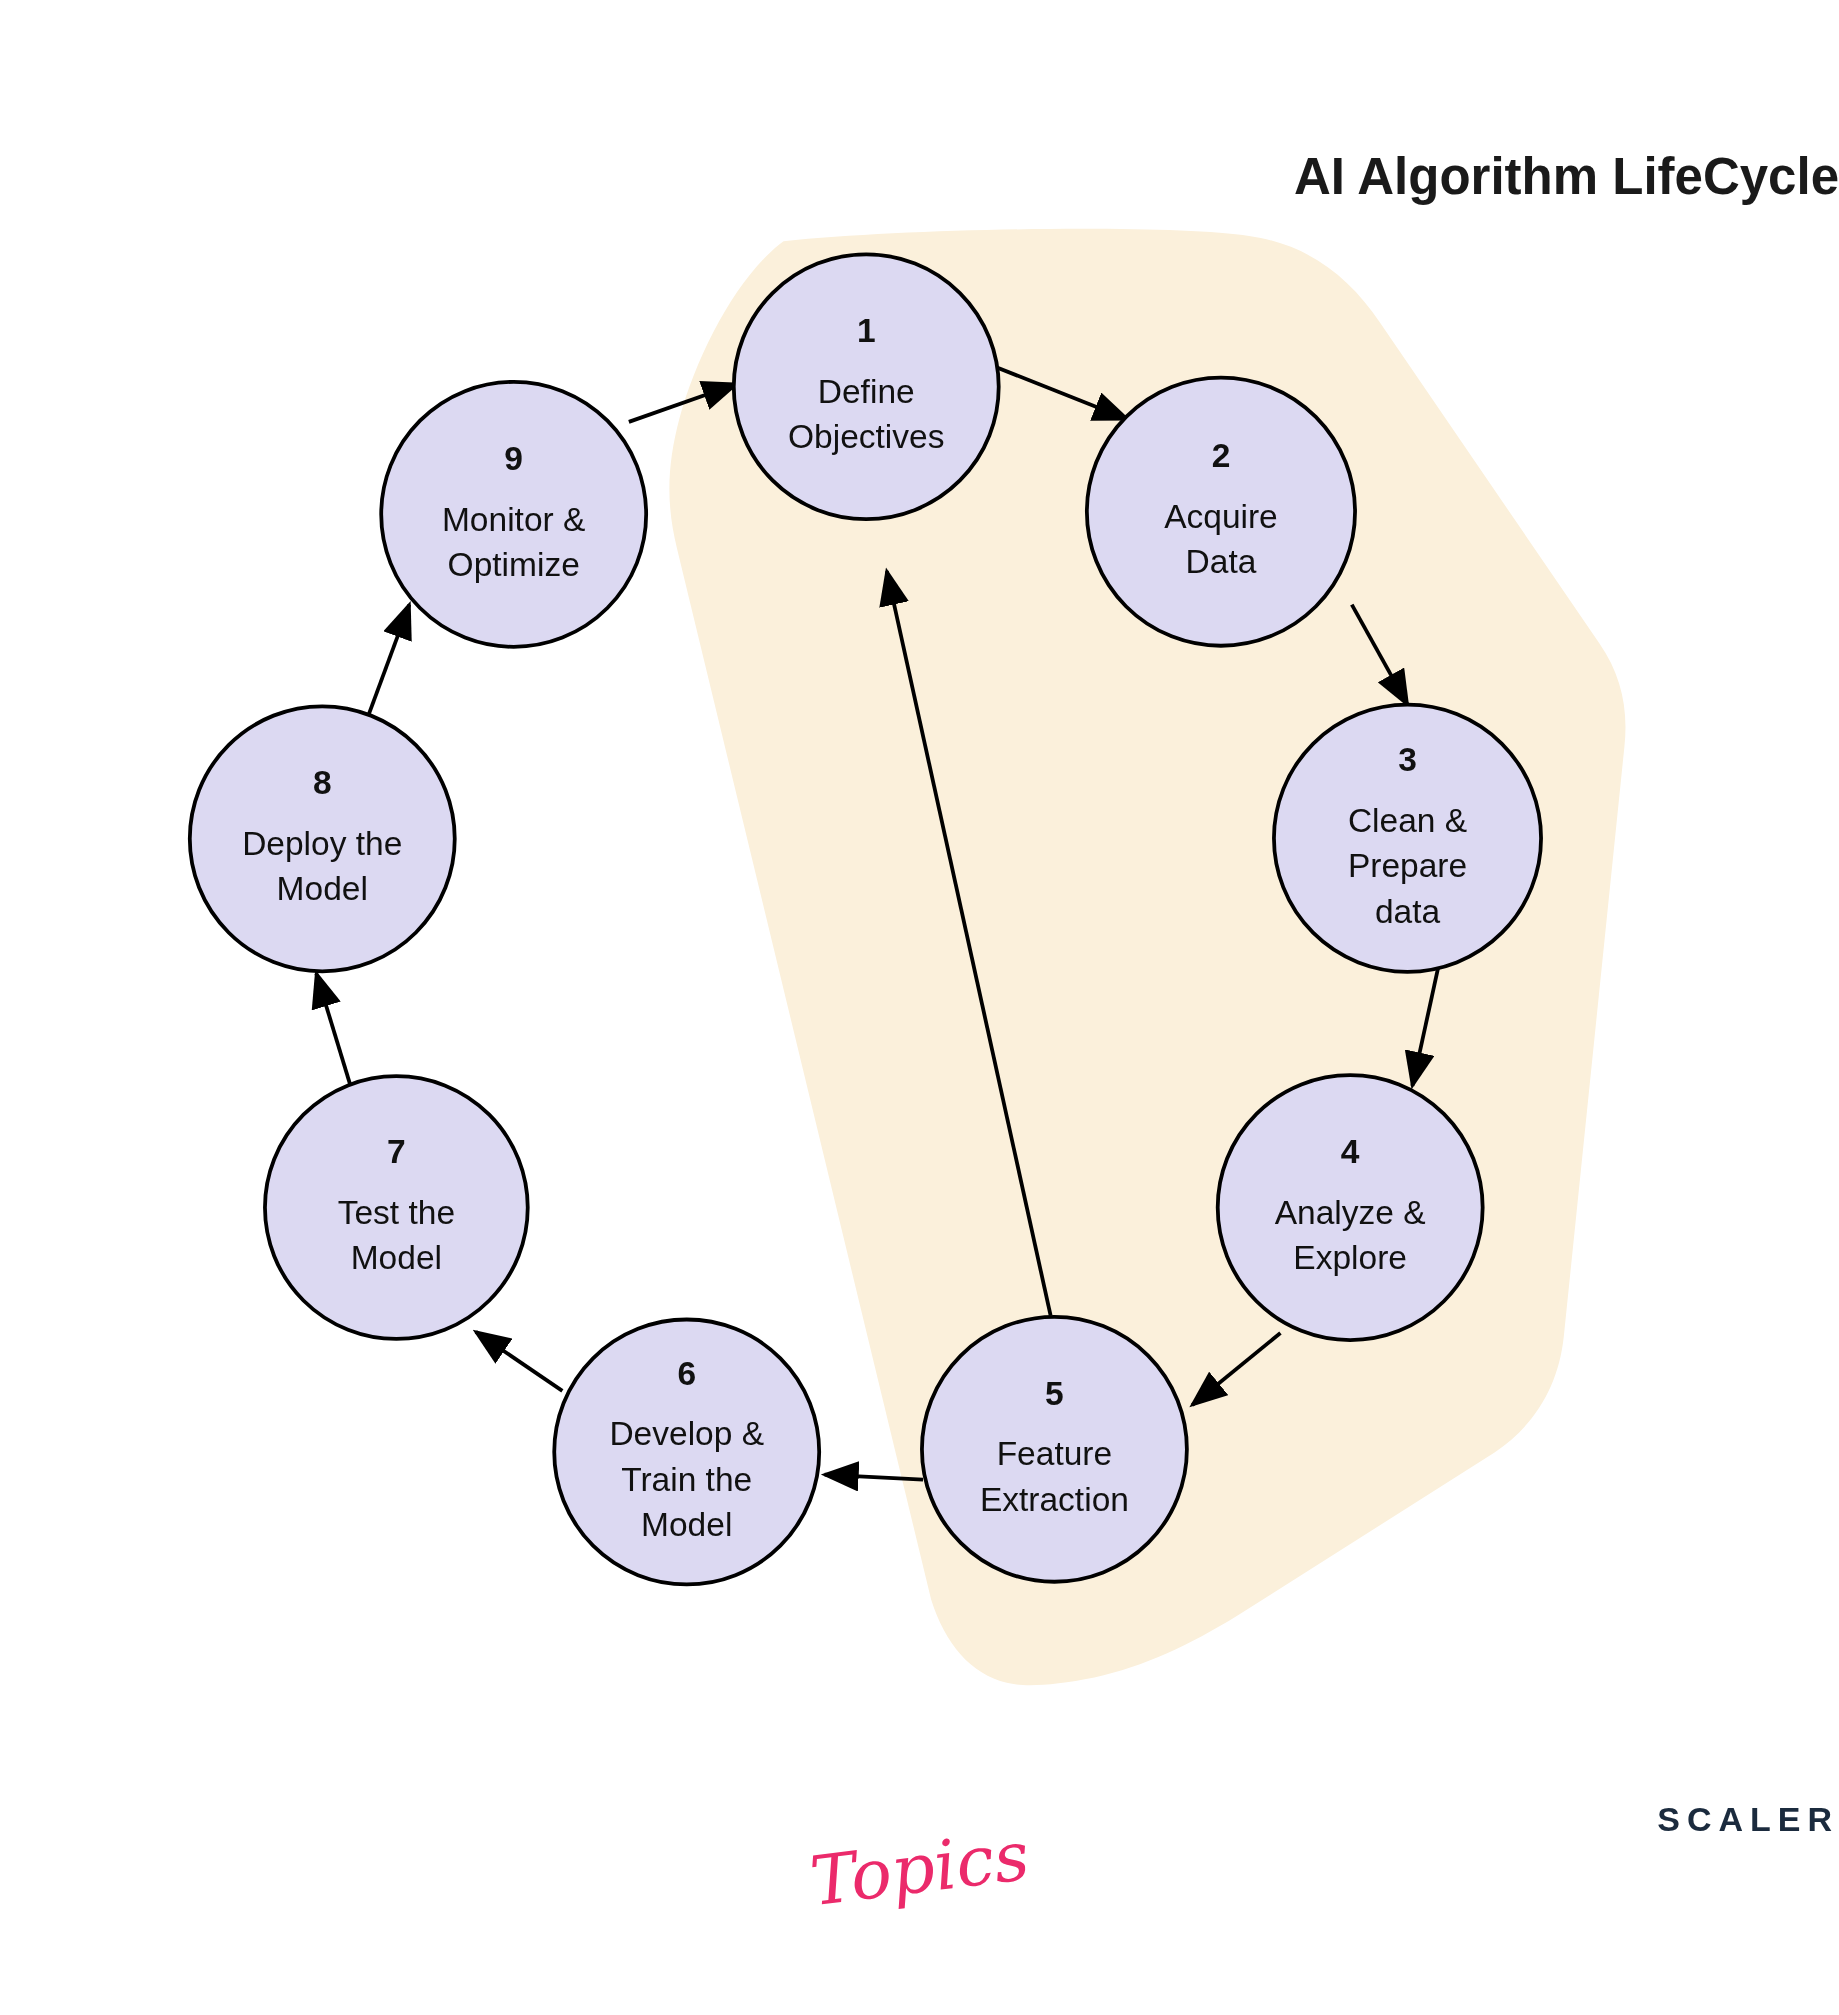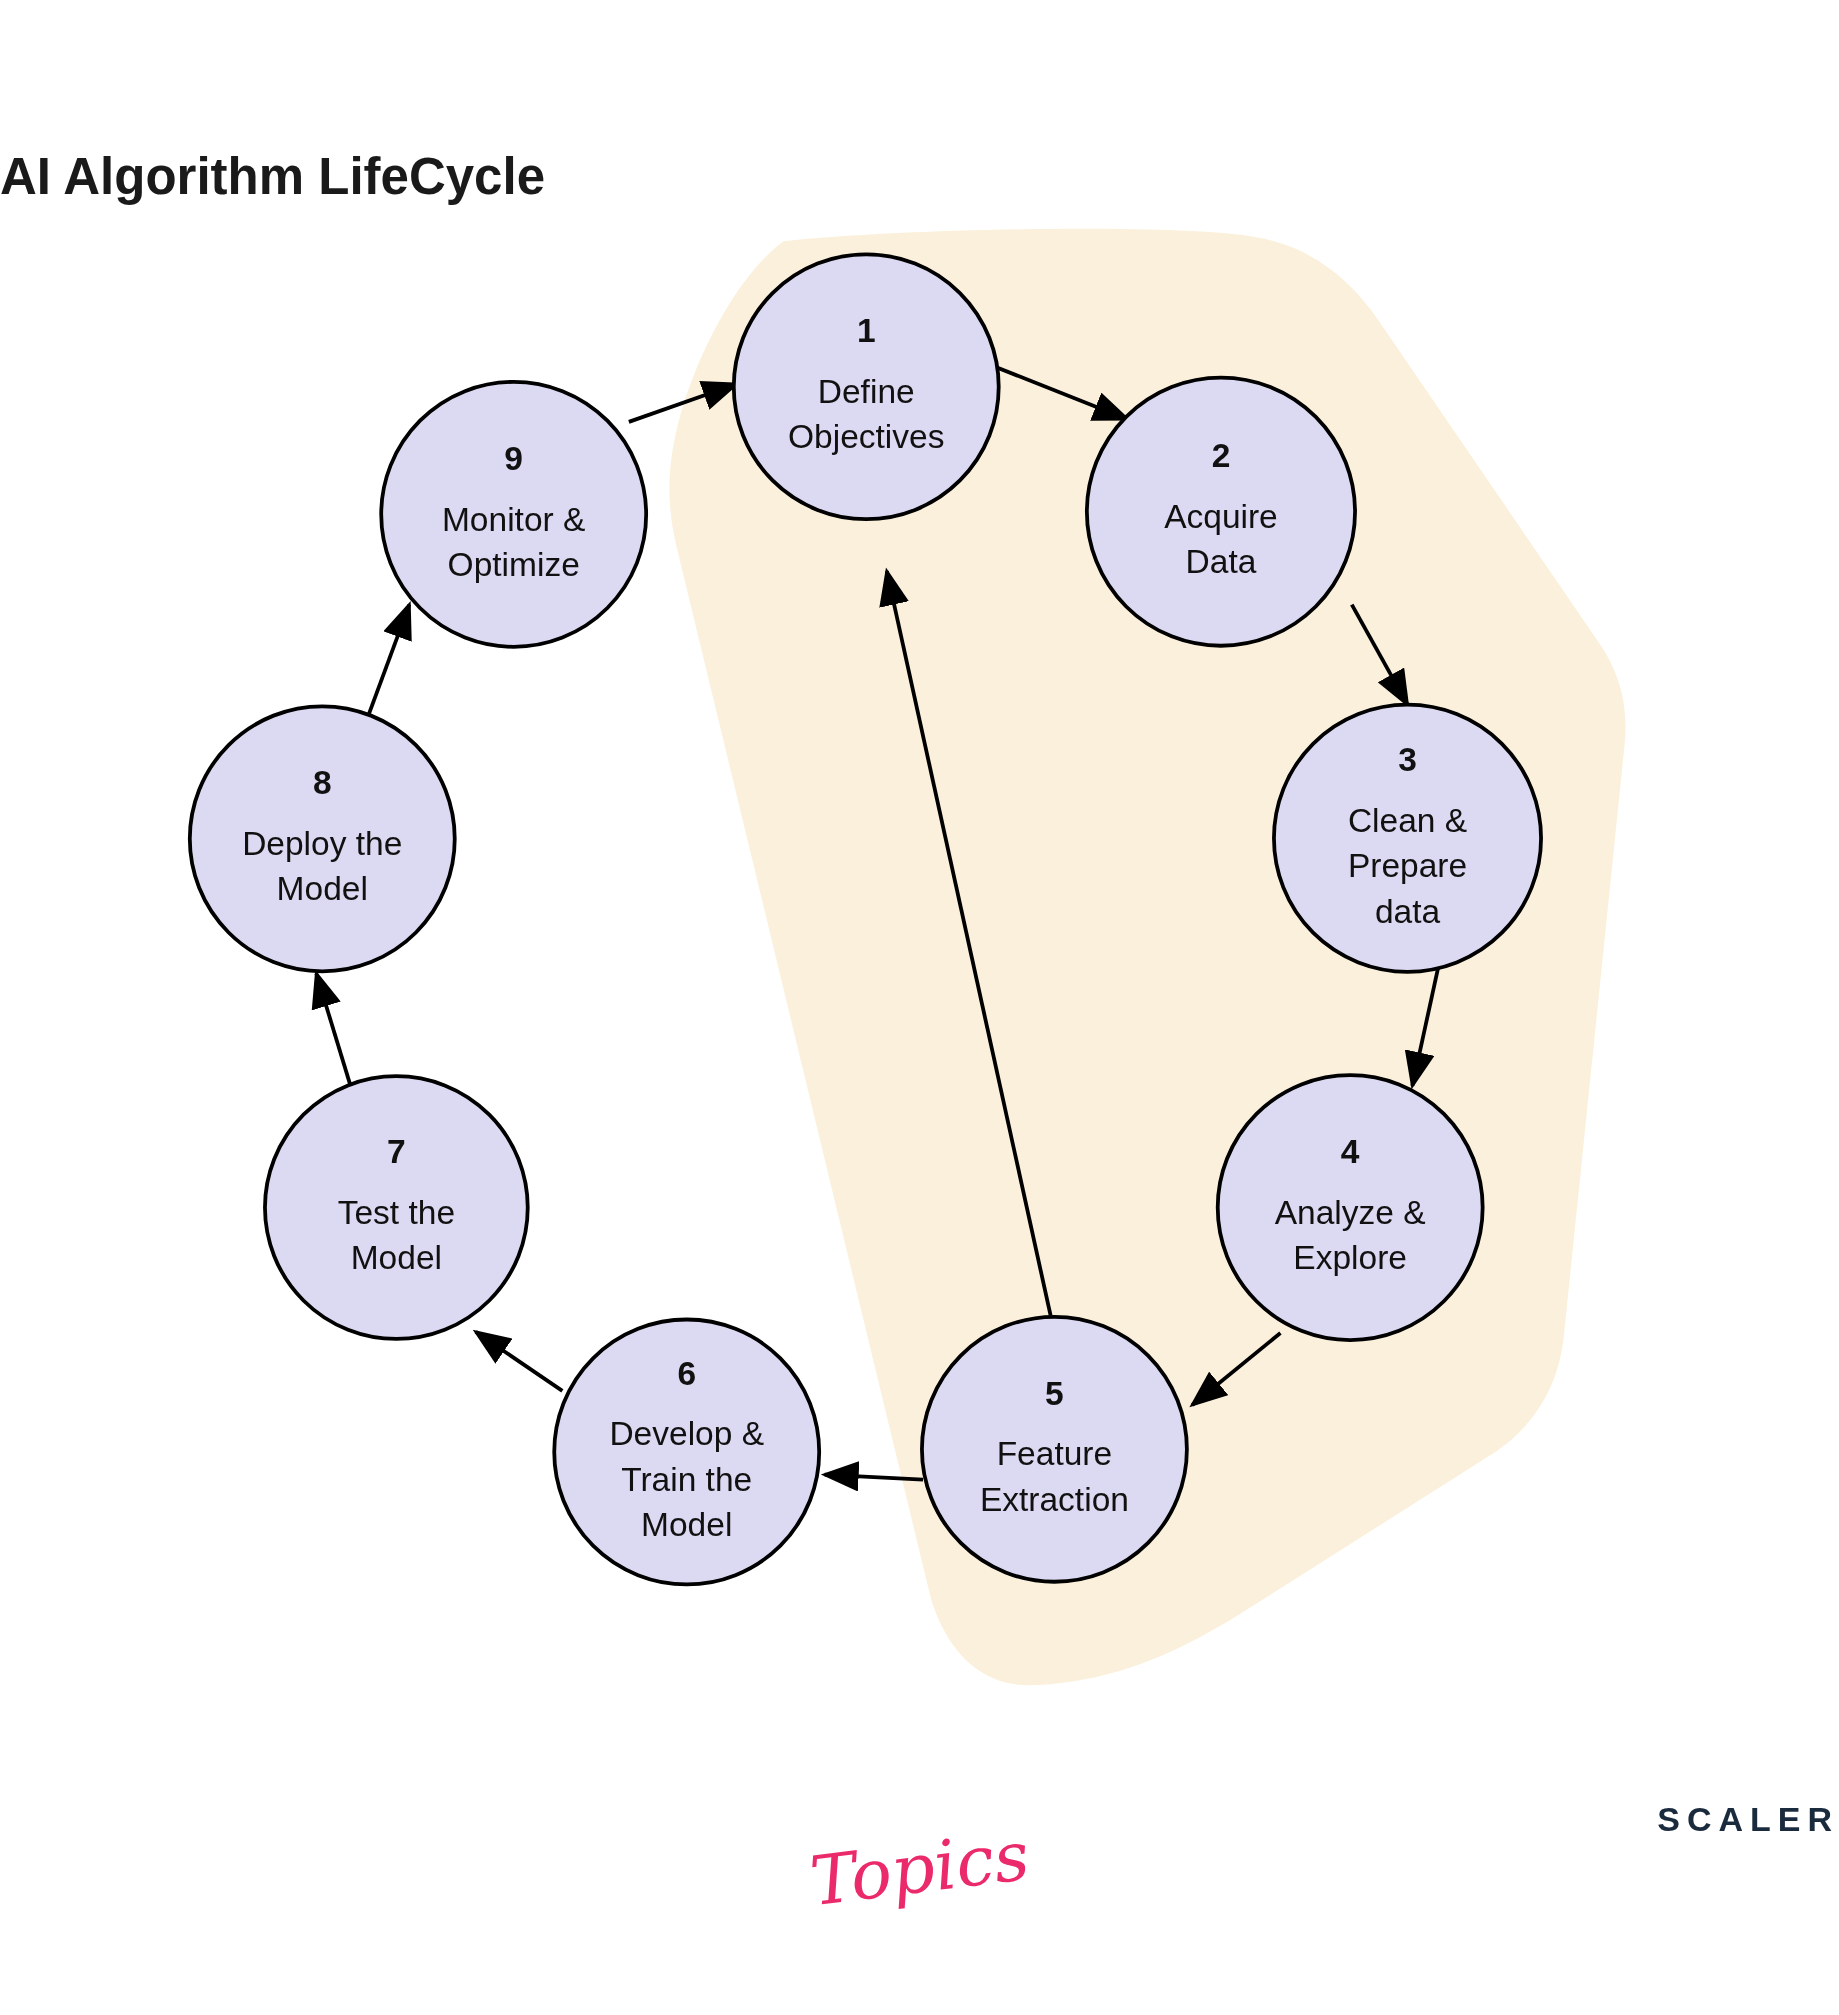--- a/index.html
+++ b/index.html
@@ -5,21 +5,21 @@
   html, body { margin: 0; padding: 0; background: #ffffff; }
   body {
     width: 1839px; height: 2015px;
     position: relative;
     font-family: "Liberation Sans", sans-serif;
     overflow: hidden;
   }
   .page-title {
     position: absolute;
     top: 147px; left: 0; right: 0;
-    text-align: left;
+    text-align: right;
     font-size: 51px;
     font-weight: bold;
     color: #1a1a1a;
     letter-spacing: 0px;
   }
   #diagram-svg {
     position: absolute;
     top: 0; left: 0;
   }
   .logo {

